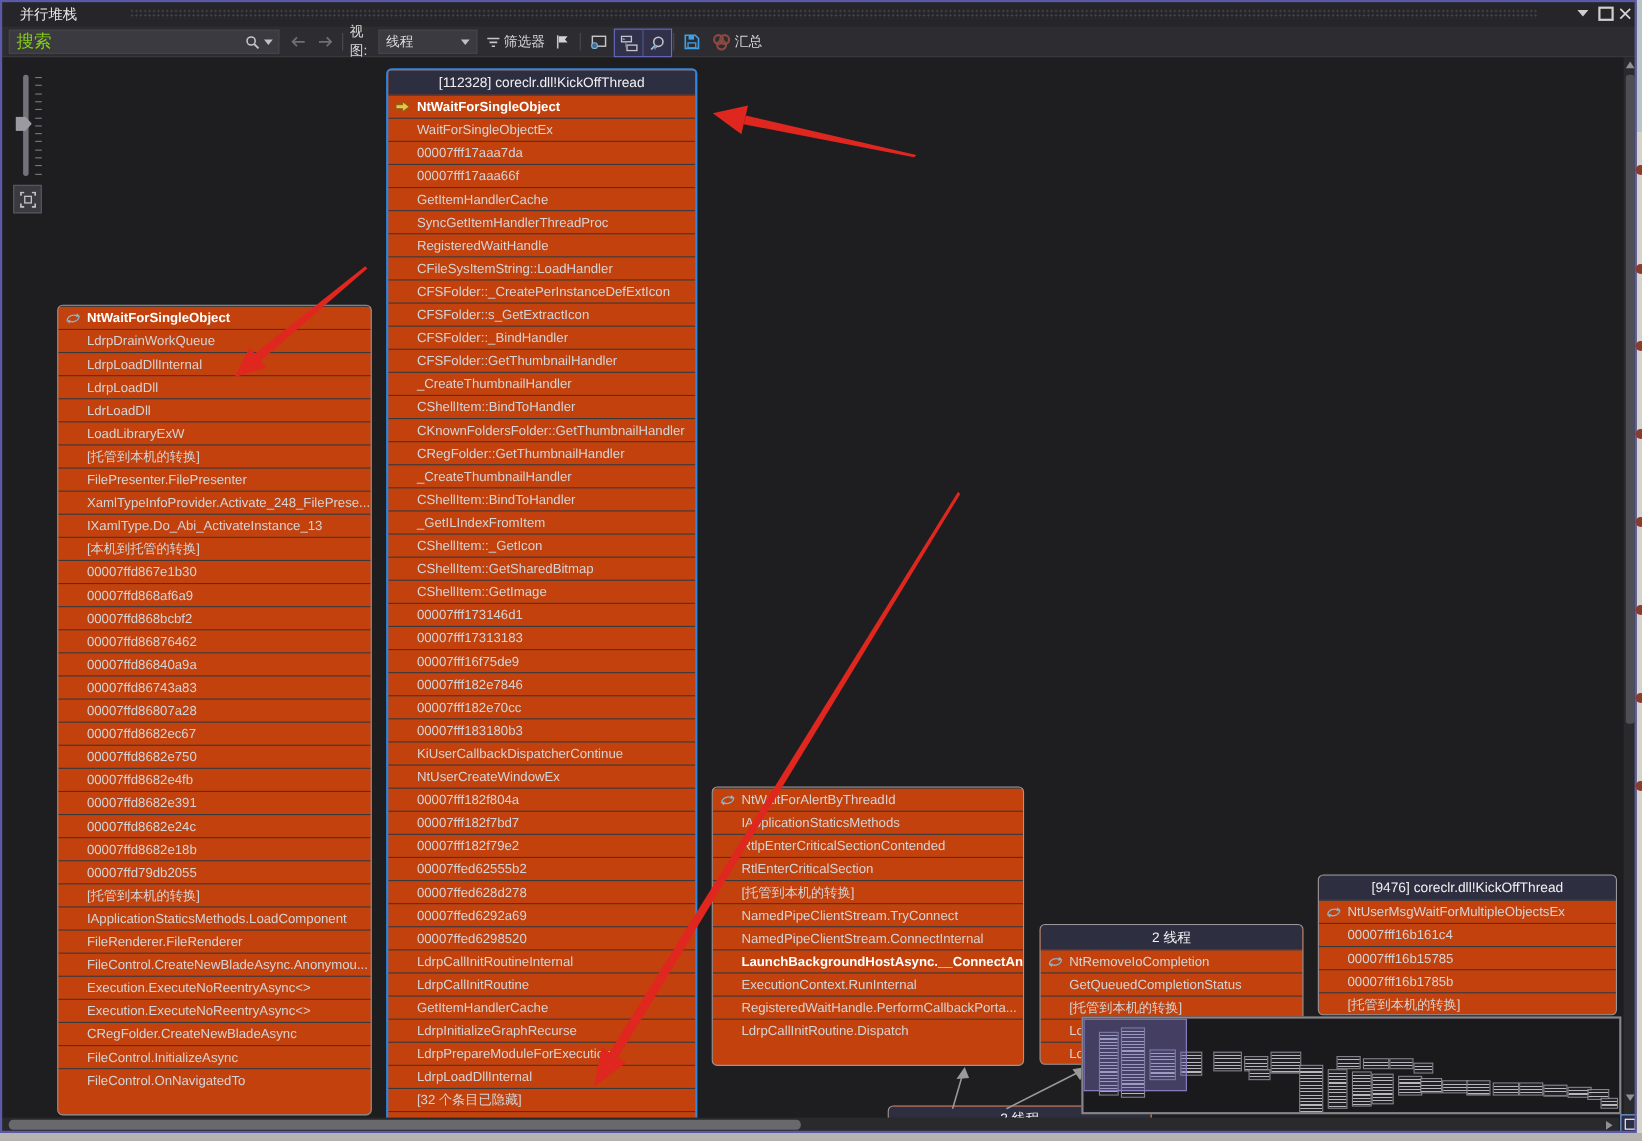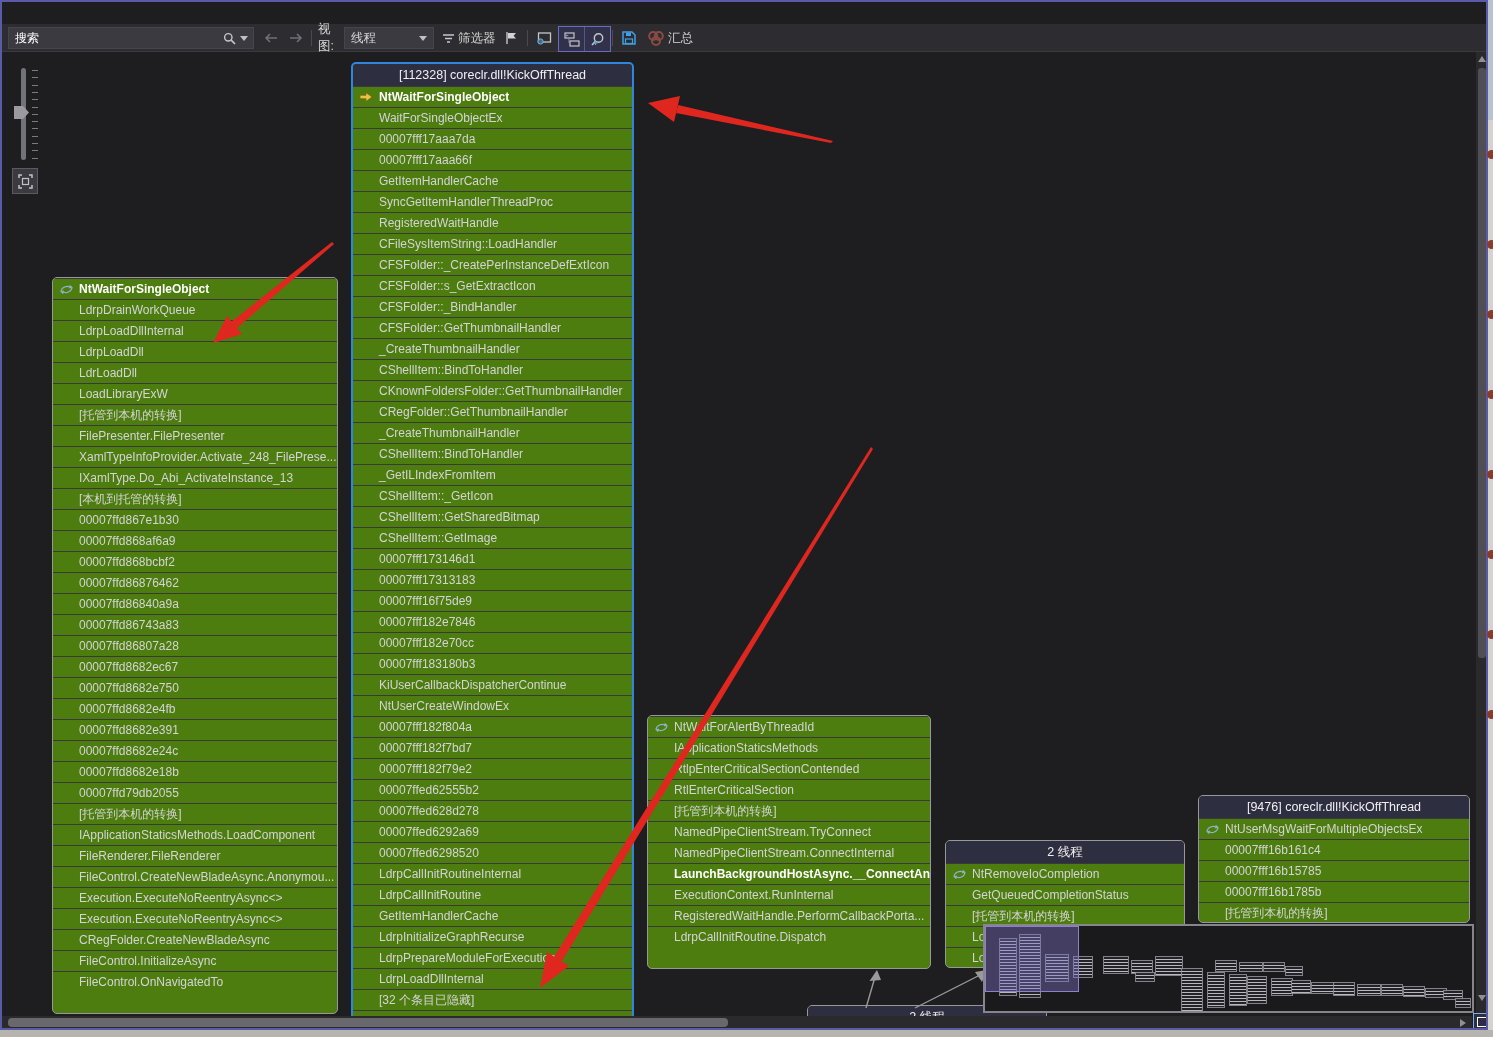--- a/index.html
+++ b/index.html
@@ -10,38 +10,38 @@
   #titlebar{left:0;top:0;width:100%;height:24px;background:#26262a;z-index:30;}
   #title-text{left:18px;top:4px;font-size:13px;color:#e8e8e8;}
   #title-dots{left:118px;right:90px;top:8px;height:9px;
     background-image:radial-gradient(circle,#4a4a52 1px,transparent 1.1px);background-size:4px 4px;opacity:.8;}
   .winbtn{top:3px;width:22px;height:18px;display:flex;align-items:center;justify-content:center;color:#cfcfcf;cursor:default;}
   .tri-down{width:0;height:0;border-left:5px solid transparent;border-right:5px solid transparent;border-top:6px solid #cfcfcf;}
   .box-glyph{width:10px;height:9px;border:2px solid #cfcfcf;}
   
   #toolbar{left:0;top:24px;width:100%;height:28px;background:#2d2d31;z-index:30;border-bottom:1px solid #39393e;box-sizing:border-box;}
   #searchbox{left:8px;top:3px;width:246px;height:22px;background:#3a3a40;border:1px solid #45454c;box-sizing:border-box;display:flex;align-items:center;}
-  #search-ph{color:#ffffff;font-size:12px;margin-left:6px;flex:1;}
+  #search-ph{color:#84cc16;font-size:16px;margin-left:6px;flex:1;}
   .t-item{top:3px;height:22px;display:flex;align-items:center;justify-content:center;color:#d8d8d8;font-size:12.5px;}
   .dim{color:#6f6f75;}
   .tsep{top:6px;width:1px;height:16px;background:#4a4a50;}
   #view-dd{left:344px;width:90px;background:#3a3a40;border:1px solid #45454c;box-sizing:border-box;justify-content:space-between;padding:0 6px;}
   .caret{width:0;height:0;border-left:4px solid transparent;border-right:4px solid transparent;border-top:5px solid #bfbfc4;}
   .hl-group{top:2px;height:24px;display:flex;border:1px solid #6a6ac0;background:#31314c;}
   .hl-btn{width:25px;display:flex;align-items:center;justify-content:center;}
   .hl-btn + .hl-btn{border-left:1px solid #56568e;}
   
   #zoomstrip{left:6px;top:56px;width:36px;height:152px;z-index:25;}
   #ztrack{position:absolute;left:15px;top:12px;width:5px;height:92px;background:#72727a;border-radius:3px;}
   .ztick{position:absolute;left:26px;width:6px;height:1px;background:#7a7a80;}
   #zhandle{position:absolute;left:8px;top:50px;width:15px;height:13px;background:#9a9aa0;
     clip-path:polygon(0 0,60% 0,100% 50%,60% 100%,0 100%);}
   #fitbtn{position:absolute;left:6px;top:112px;width:24px;height:24px;background:#3a3a40;border:1px solid #5a5a60;display:flex;align-items:center;justify-content:center;}
   
-  .stack-box{position:absolute;background:#4d7c0f;border:1px solid #97979c;border-radius:5px;overflow:hidden;z-index:2;box-sizing:border-box;}
+  .stack-box{position:absolute;background:#c2410c;border:1px solid #97979c;border-radius:5px;overflow:hidden;z-index:2;box-sizing:border-box;}
   .stack-box.current{border:2px solid #2f86dc;}
   .stack-header{height:22px;line-height:22px;text-align:center;background:#2e2e41;color:#f0f0f2;font-size:12.5px;white-space:nowrap;overflow:hidden;}
   .frame{height:21px;display:flex;align-items:center;border-top:1px solid #39393c;font-size:12px;color:#d4d4d6;white-space:nowrap;overflow:hidden;box-sizing:border-box;}
   .frame.bold{font-weight:bold;color:#ffffff;}
   .ficon{flex:0 0 26px;display:flex;align-items:center;justify-content:center;}
   
   #minimap{left:983px;top:924px;width:491px;height:89px;background:#1a1a1c;border:2px solid #85858b;box-sizing:border-box;z-index:10;overflow:hidden;}
   #mm-viewport{position:absolute;left:0;top:0;width:94px;height:66px;background:rgba(124,112,196,.42);border:1px solid #8d82c8;box-sizing:border-box;z-index:3;}
   .mm-box{position:absolute;border:1px solid #8e8e94;background:repeating-linear-gradient(#23232a 0 2px,#c9c9ce 2px 3px);opacity:.9;}
   
@@ -59,20 +59,35 @@
   #desk-right{left:1488px;top:0;width:5px;height:1030px;background:linear-gradient(#b9c3cb 0 120px,#d6d2cd 120px 100%);z-index:41;}
   #desk-bottom{left:0px;top:1030px;width:1493px;height:7px;background:#b7b3af;z-index:41;}
   .desk-dot{position:absolute;width:9px;height:9px;border-radius:50%;background:#8a3c2c;left:1487px;z-index:42;}
   #arrow-layer{left:0;top:0;z-index:5;pointer-events:none;}
 </style>
 </head>
 <body>
 
 <div id="win">
 
+  <div id="titlebar" class="abs">
+    <span id="title-text" class="abs">并行堆栈</span>
+    <div id="title-dots" class="abs"></div>
+    <div class="winbtn abs" style="left:1428px;">
+        <span class="tri-down"></span>
+      </div>
+    <div class="winbtn abs" style="left:1449px;">
+        <span class="box-glyph"></span>
+      </div>
+    <div class="winbtn abs" style="left:1466px;">
+      <svg width="11" height="11" viewBox="0 0 11 11">
+          <path d="M1 1 L10 10 M10 1 L1 10" stroke="#d4d4d4" stroke-width="1.6"></path>
+        </svg>
+    </div>
+  </div>
 
   <div id="toolbar" class="abs">
     <div id="searchbox" class="abs">
       <span id="search-ph">搜索</span>
       <svg width="13" height="13" viewBox="0 0 13 13" style="margin-right:4px">
           <circle cx="5.3" cy="5.3" r="3.7" fill="none" stroke="#c6c6ca" stroke-width="1.4"></circle>
           <line x1="8.2" y1="8.2" x2="12" y2="12" stroke="#c6c6ca" stroke-width="1.7"></line>
         </svg>
       <span class="caret" style="margin-right:5px"></span>
     </div>

